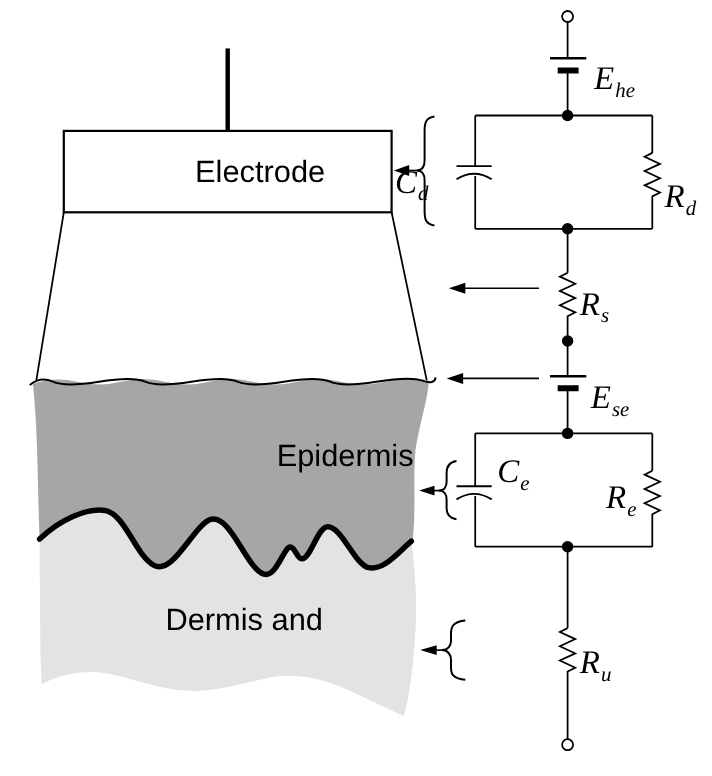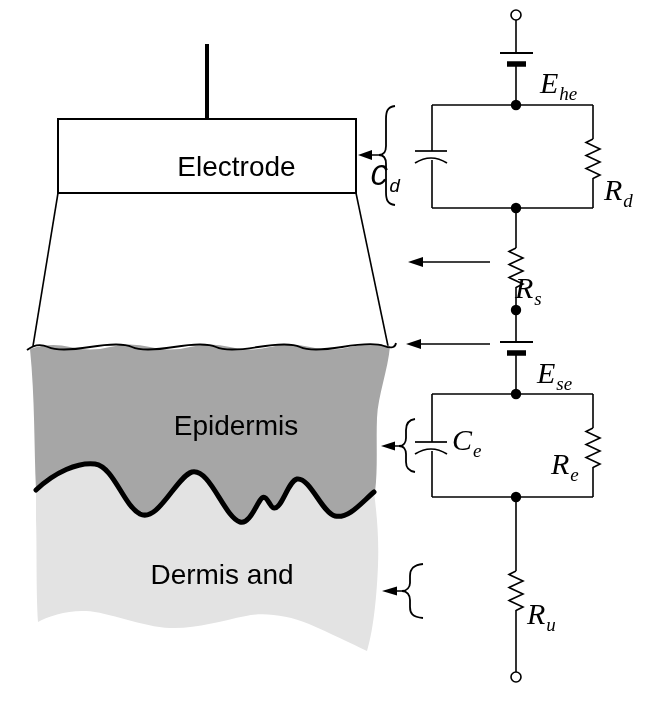--- a/index.html
+++ b/index.html
@@ -1,19 +1,19 @@
 <!DOCTYPE html>
 <html><head>
 <meta charset="utf-8">
 <style>
   html,body{margin:0;padding:0;background:#ffffff;}
   .stage{position:relative;width:647px;height:705px;background:#ffffff;overflow:hidden;
          font-family:"Liberation Sans",sans-serif;color:#000;}
   .stage svg{position:absolute;left:0;top:0;}
-  .lbl{position:absolute;line-height:1;white-space:nowrap;margin-top:11px;}
+  .lbl{position:absolute;line-height:1;white-space:nowrap;}
   .sans{font-family:"Liberation Sans",sans-serif;font-size:28px;}
   .center{text-align:center;white-space:normal;}
   .serif-it{font-family:"Liberation Serif",serif;font-style:italic;font-size:30px;}
   .serif-it .sub{font-size:19px;position:relative;top:7px;margin-left:1px;font-style:italic;}
   .two-line div{line-height:25px;white-space:nowrap;}
 </style>
 </head>
 <body>
 
 <div class="stage">
@@ -123,35 +123,35 @@
       <line x1="393" y1="446" x2="400" y2="446" stroke-width="1.5"></line>
       <polygon points="381,446 395,441.5 395,450.5" fill="#000" stroke="none"></polygon>
 
       <path d="M423,564 C412,565 410,570 410,576 L410,583 C410,587 407,591 402,591 C407,591 410,595 410,600 L410,607 C410,613 412,617 423,618"></path>
       <line x1="396" y1="591" x2="403" y2="591" stroke-width="1.5"></line>
       <polygon points="382,591 397,586.5 397,595.5" fill="#000" stroke="none"></polygon>
     </g>
   </svg>
 
   <div class="lbl sans center" style="left:58px;top:142px;width:357px;">Electrode</div>
-  <div class="lbl sans center" style="left:86px;top:401px;width:300px;">Epidermis</div>
+  <div class="lbl sans center" style="left:76px;top:401px;width:300px;text-align:right;">Epidermis</div>
   <div class="lbl sans center two-line" style="left:72px;top:551px;width:300px;text-align:center;">
     <div>Dermis and</div>
   </div>
 
   <div class="lbl serif-it" style="left:540px;top:57px;">
     <span>E</span><span class="sub">he</span>
   </div>
-  <div class="lbl serif-it" style="left:370px;top:151px;font-family:Liberation Mono, monospace;">
+  <div class="lbl serif-it" style="left:359px;top:151px;">
     <span>C</span><span class="sub">d</span>
   </div>
   <div class="lbl serif-it" style="left:604px;top:164px;">
     <span>R</span><span class="sub">d</span>
   </div>
-  <div class="lbl serif-it" style="left:515px;top:262px;">
+  <div class="lbl serif-it" style="left:527px;top:262px;">
     <span>R</span><span class="sub">s</span>
   </div>
   <div class="lbl serif-it" style="left:537px;top:347px;">
     <span>E</span><span class="sub">se</span>
   </div>
   <div class="lbl serif-it" style="left:452px;top:414px;">
     <span>C</span><span class="sub">e</span>
   </div>
   <div class="lbl serif-it" style="left:551px;top:438px;">
     <span>R</span><span class="sub">e</span>

